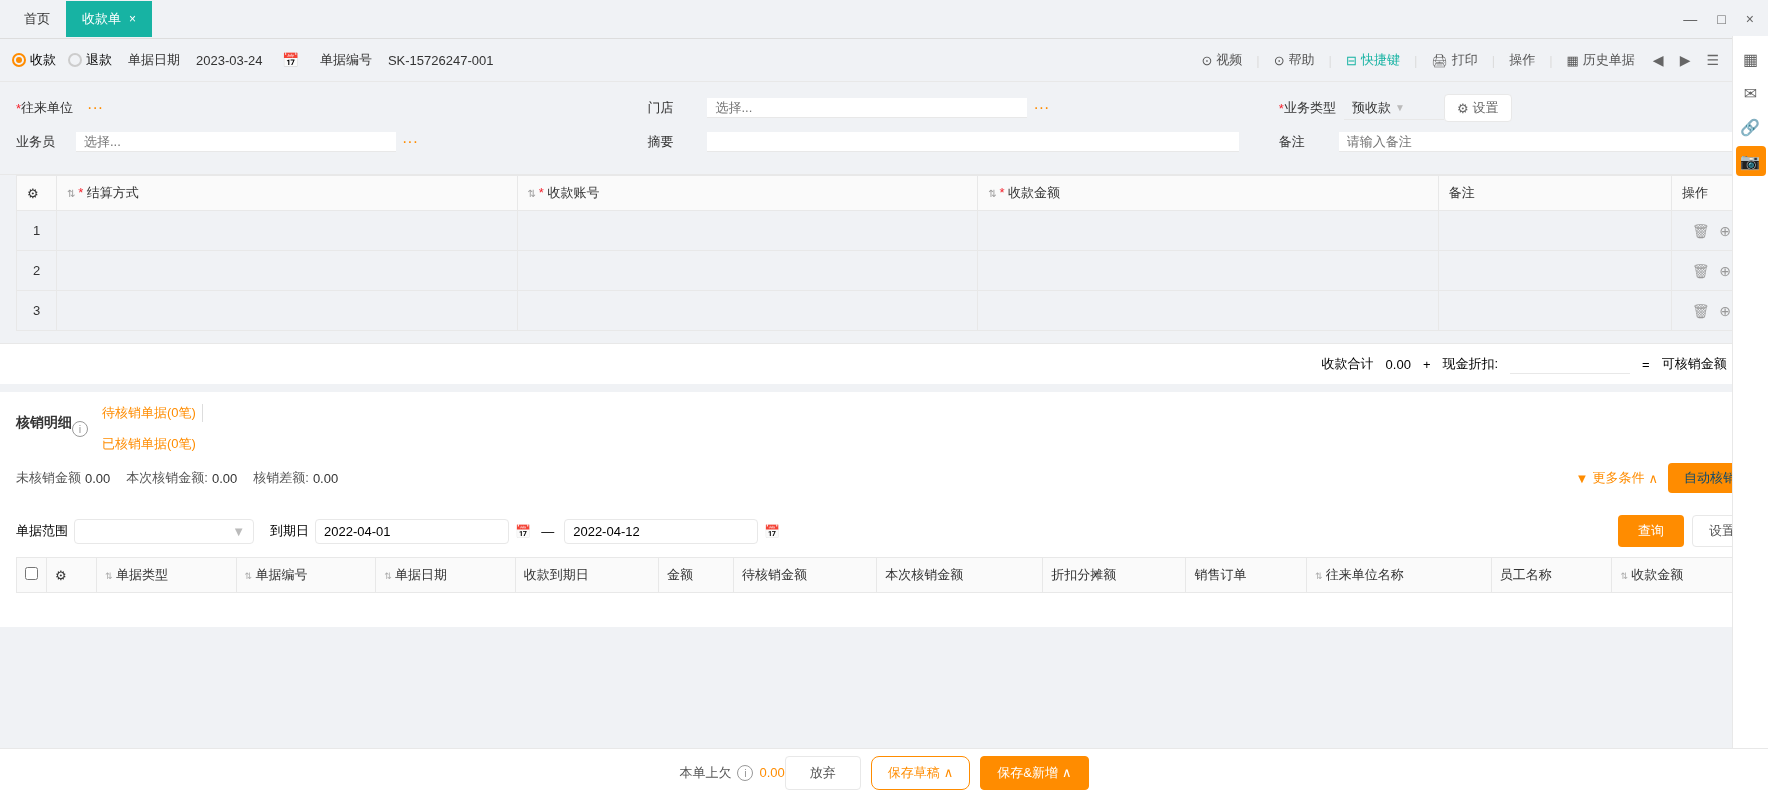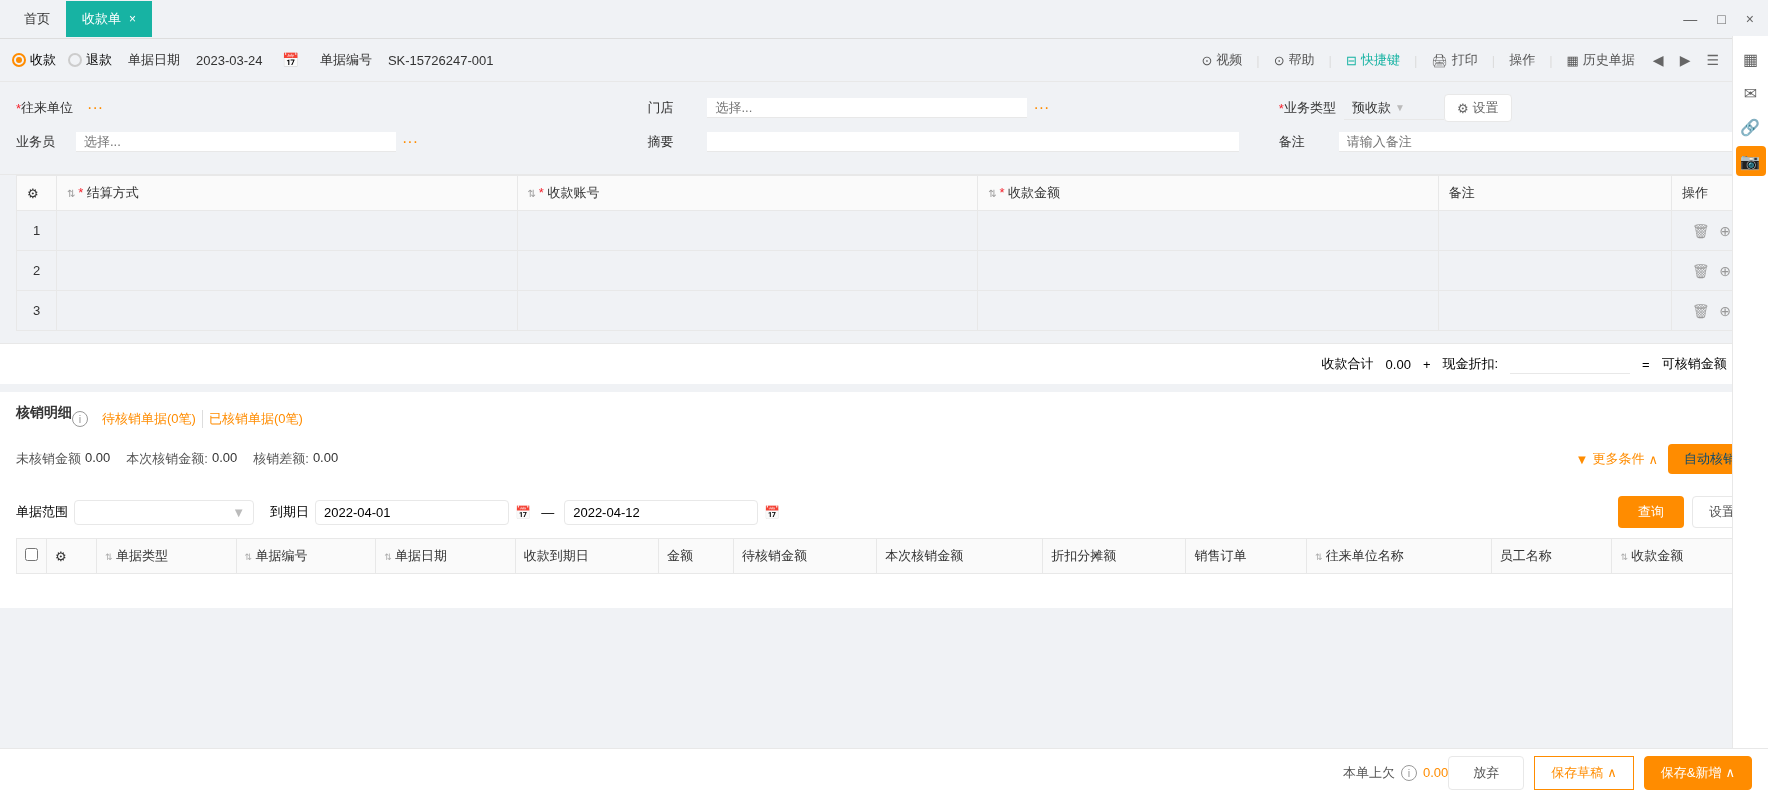--- a/index.html
+++ b/index.html
@@ -97,27 +97,27 @@
       padding: 2px 6px; outline: none; text-align: right;
     }
 
     
     .section-divider { height: 8px; background: #f0f2f5; }
 
     
     .verification-section { background: #fff; padding: 12px 16px; }
     .section-title { font-size: 14px; font-weight: 600; color: #333; display: flex; align-items: center; gap: 8px; margin-bottom: 12px; }
     .info-icon { width: 16px; height: 16px; border-radius: 50%; border: 1px solid #999; display: inline-flex; align-items: center; justify-content: center; font-size: 11px; color: #999; cursor: pointer; }
-    .tab-links { display: flex; gap: 0; margin-left: 8px; }
+    .tab-links { display: flex; gap: 13px; margin-left: 8px; flex-direction: column; }
     .tab-link { color: #ff8c00; cursor: pointer; padding: 0 6px; font-size: 13px; border-right: 1px solid #ddd; }
     .tab-link:last-child { border-right: none; }
 
     
     .stats-row { display: flex; align-items: center; gap: 16px; margin-bottom: 12px; }
-    .stat-item { display: flex; gap: 4px; }
+    .stat-item { display: flex; align-items: center; gap: 4px; }
     .stat-label { color: #555; }
     .stat-value { color: #333; }
     .auto-btn {
       background: #ff8c00; color: #0c4a6e; border: none; border-radius: 4px;
       padding: 6px 16px; cursor: pointer; font-size: 13px;
     }
     .more-filter { color: #ff8c00; cursor: pointer; display: flex; align-items: center; gap: 4px; }
     .filter-field { display: flex; align-items: center; gap: 6px; justify-content: flex-end; }
     .filter-select-wrap { display: flex; align-items: center; gap: 4px; border: 1px solid #e8e8e8; border-radius: 4px; padding: 4px 8px; min-width: 180px; cursor: pointer; }
     .query-btn { background: #ff8c00; color: #fff; border: none; border-radius: 4px; padding: 6px 20px; cursor: pointer; }
@@ -130,32 +130,32 @@
     .bottom-table { width: 100%; border-collapse: collapse; }
     .bottom-table th {
       background: #fafafa; border: 1px solid #e8e8e8; padding: 8px 8px;
       text-align: left; color: #333; font-weight: normal; white-space: nowrap; font-size: 12px;
     }
     .checkbox-th { width: 30px; text-align: center; }
     .th-sort { font-size: 9px; color: #aaa; cursor: pointer; }
 
     
     .footer-bar {
-      display: flex; align-items: center; justify-content: flex-end;
+      display: flex; align-items: center; justify-content: center;
       padding: 10px 16px; border-top: 1px solid #e8e8e8; background: #fff;
       position: fixed; bottom: 0; left: 0; right: 0; height: 48px;
     }
     .footer-left { display: flex; align-items: center; gap: 6px; color: #555; }
     .footer-right { display: flex; align-items: center; gap: 10px; }
     .btn-abandon {
       background: #fff; border: 1px solid #e8e8e8; border-radius: 4px;
       padding: 7px 24px; cursor: pointer; color: #555; font-size: 13px;
     }
     .btn-draft {
-      background: #fff; border: 1px solid #ff8c00; border-radius: 0;
+      background: #fff; border: 1px solid #ff8c00; border-radius: 8px;
       padding: 7px 16px; cursor: pointer; color: #ff8c00; font-size: 13px;
       display: flex; align-items: center; gap: 4px;
     }
     .btn-save {
       background: #ff8c00; border: 1px solid #ff8c00; border-radius: 4px;
       padding: 7px 16px; cursor: pointer; color: #fff; font-size: 13px;
       display: flex; align-items: center; gap: 4px;
     }
 
     

